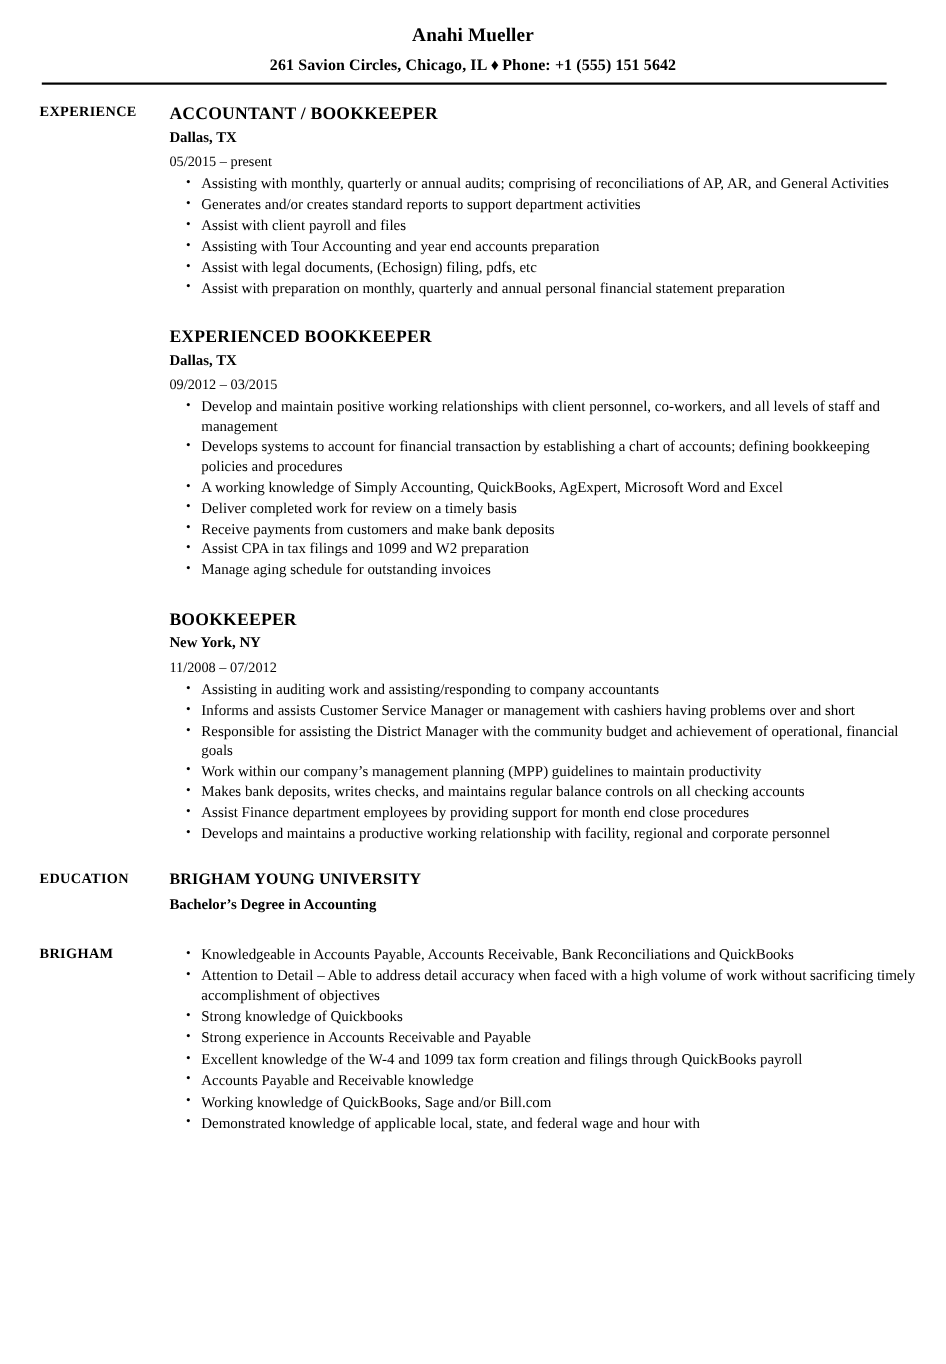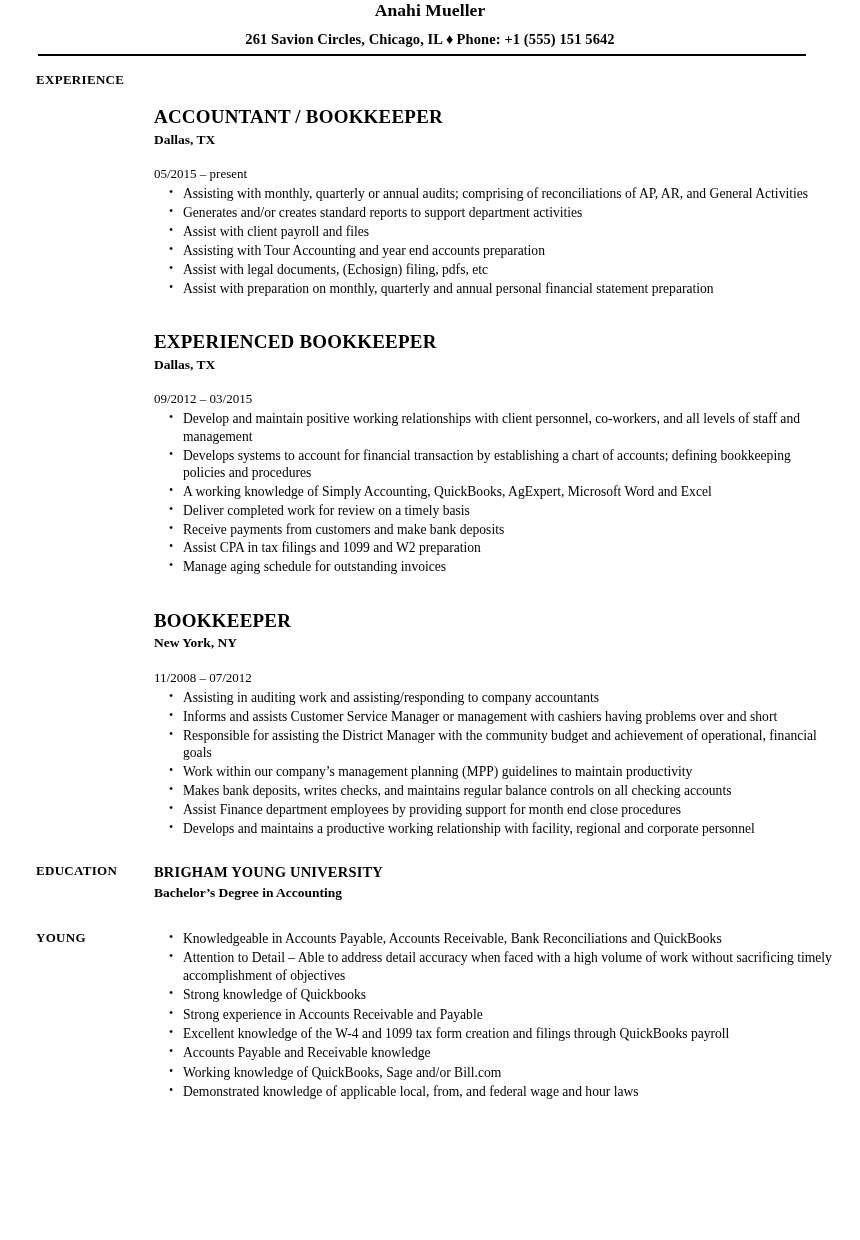--- a/index.html
+++ b/index.html
@@ -17,20 +17,21 @@
   .page {
     position: relative;
     width: 860px;
     height: 1240px;
     box-sizing: border-box;
     padding: 0;
   }
 
   
   .header {
+    padding-top: 21px;
     text-align: center;
   }
   .cand-name {
     font-size: 17.5px;
     font-weight: bold;
     letter-spacing: 0.1px;
     line-height: 1.25;
   }
   .cand-contact {
     margin-top: 8px;
@@ -74,37 +75,36 @@
 
   #experience-section { margin-top: 16px; }
   #education-section  { margin-top: 24px; }
   #skills-section     { margin-top: 27px; }
 
   
   .job { margin-bottom: 0; }
   .job + .job { margin-top: 26px; }
 
   .job-title {
-    font-size: 19px;
+    font-size: 16px;
     font-weight: bold;
     letter-spacing: 0.2px;
     line-height: 1.35;
-    margin-top: 32px;
   }
   .job-location {
     font-size: 13.5px;
     font-weight: bold;
     line-height: 1.38;
     margin-top: 1px;
   }
   .job-dates {
     font-size: 13px;
     font-weight: normal;
     line-height: 1.38;
-    margin-top: 16px;
+    margin-top: 4px;
   }
 
   
   ul.bullets {
     list-style: none;
     margin: 2px 0 0 0;
     padding: 0;
   }
   ul.bullets > li {
     position: relative;
@@ -208,28 +208,28 @@
     <div class="sec-label">EDUCATION</div>
     <div class="sec-body">
       <div>
         <div class="edu-school">BRIGHAM YOUNG UNIVERSITY</div>
         <div class="edu-degree">Bachelor’s Degree in Accounting</div>
       </div>
     </div>
   </div>
 
   <div class="section" id="skills-section">
-    <div class="sec-label">YOUNG</div>
+    <div class="sec-label">BRIGHAM</div>
     <div class="sec-body">
       <ul class="bullets">
         <li>Knowledgeable in Accounts Payable, Accounts Receivable, Bank Reconciliations and QuickBooks</li>
         <li>Attention to Detail – Able to address detail accuracy when faced with a high volume of work without sacrificing timely accomplishment of objectives</li>
         <li>Strong knowledge of Quickbooks</li>
         <li>Strong experience in Accounts Receivable and Payable</li>
         <li>Excellent knowledge of the W-4 and 1099 tax form creation and filings through QuickBooks payroll</li>
         <li>Accounts Payable and Receivable knowledge</li>
         <li>Working knowledge of QuickBooks, Sage and/or Bill.com</li>
-        <li>Demonstrated knowledge of applicable local, from, and federal wage and hour laws</li>
+        <li>Demonstrated knowledge of applicable local, state, and federal wage and hour with</li>
       </ul>
     </div>
   </div>
 
 </div>
 
 </body></html>

